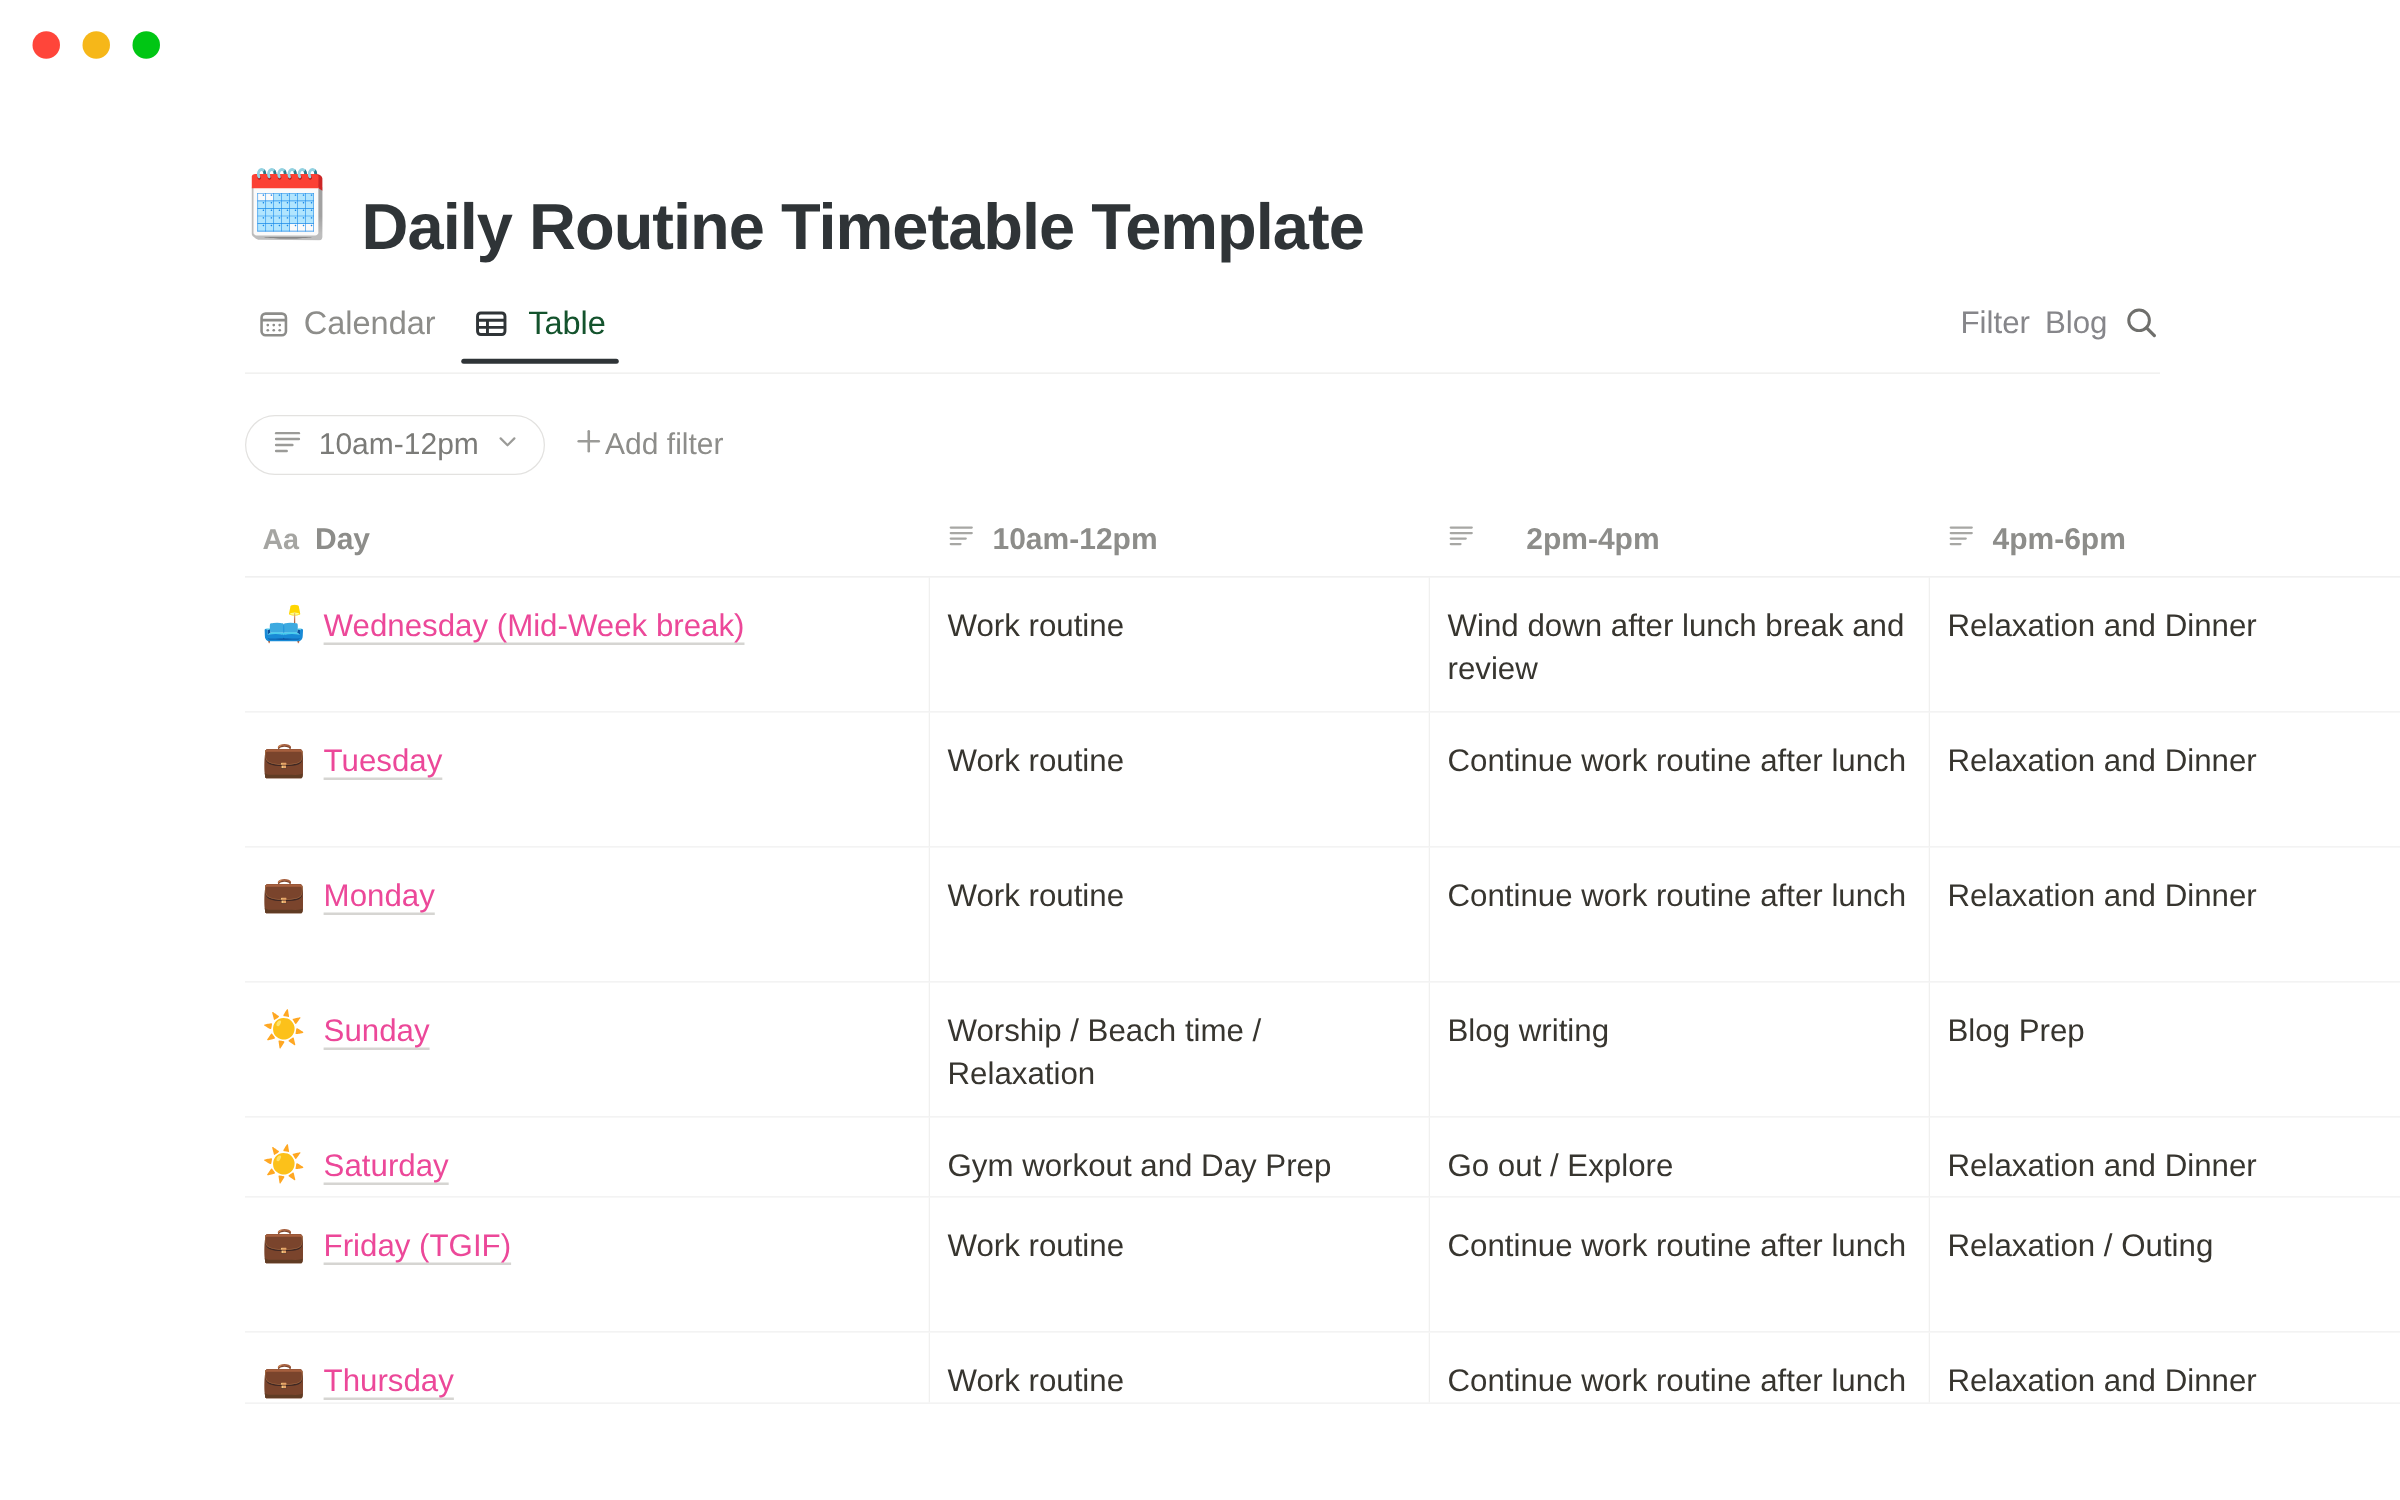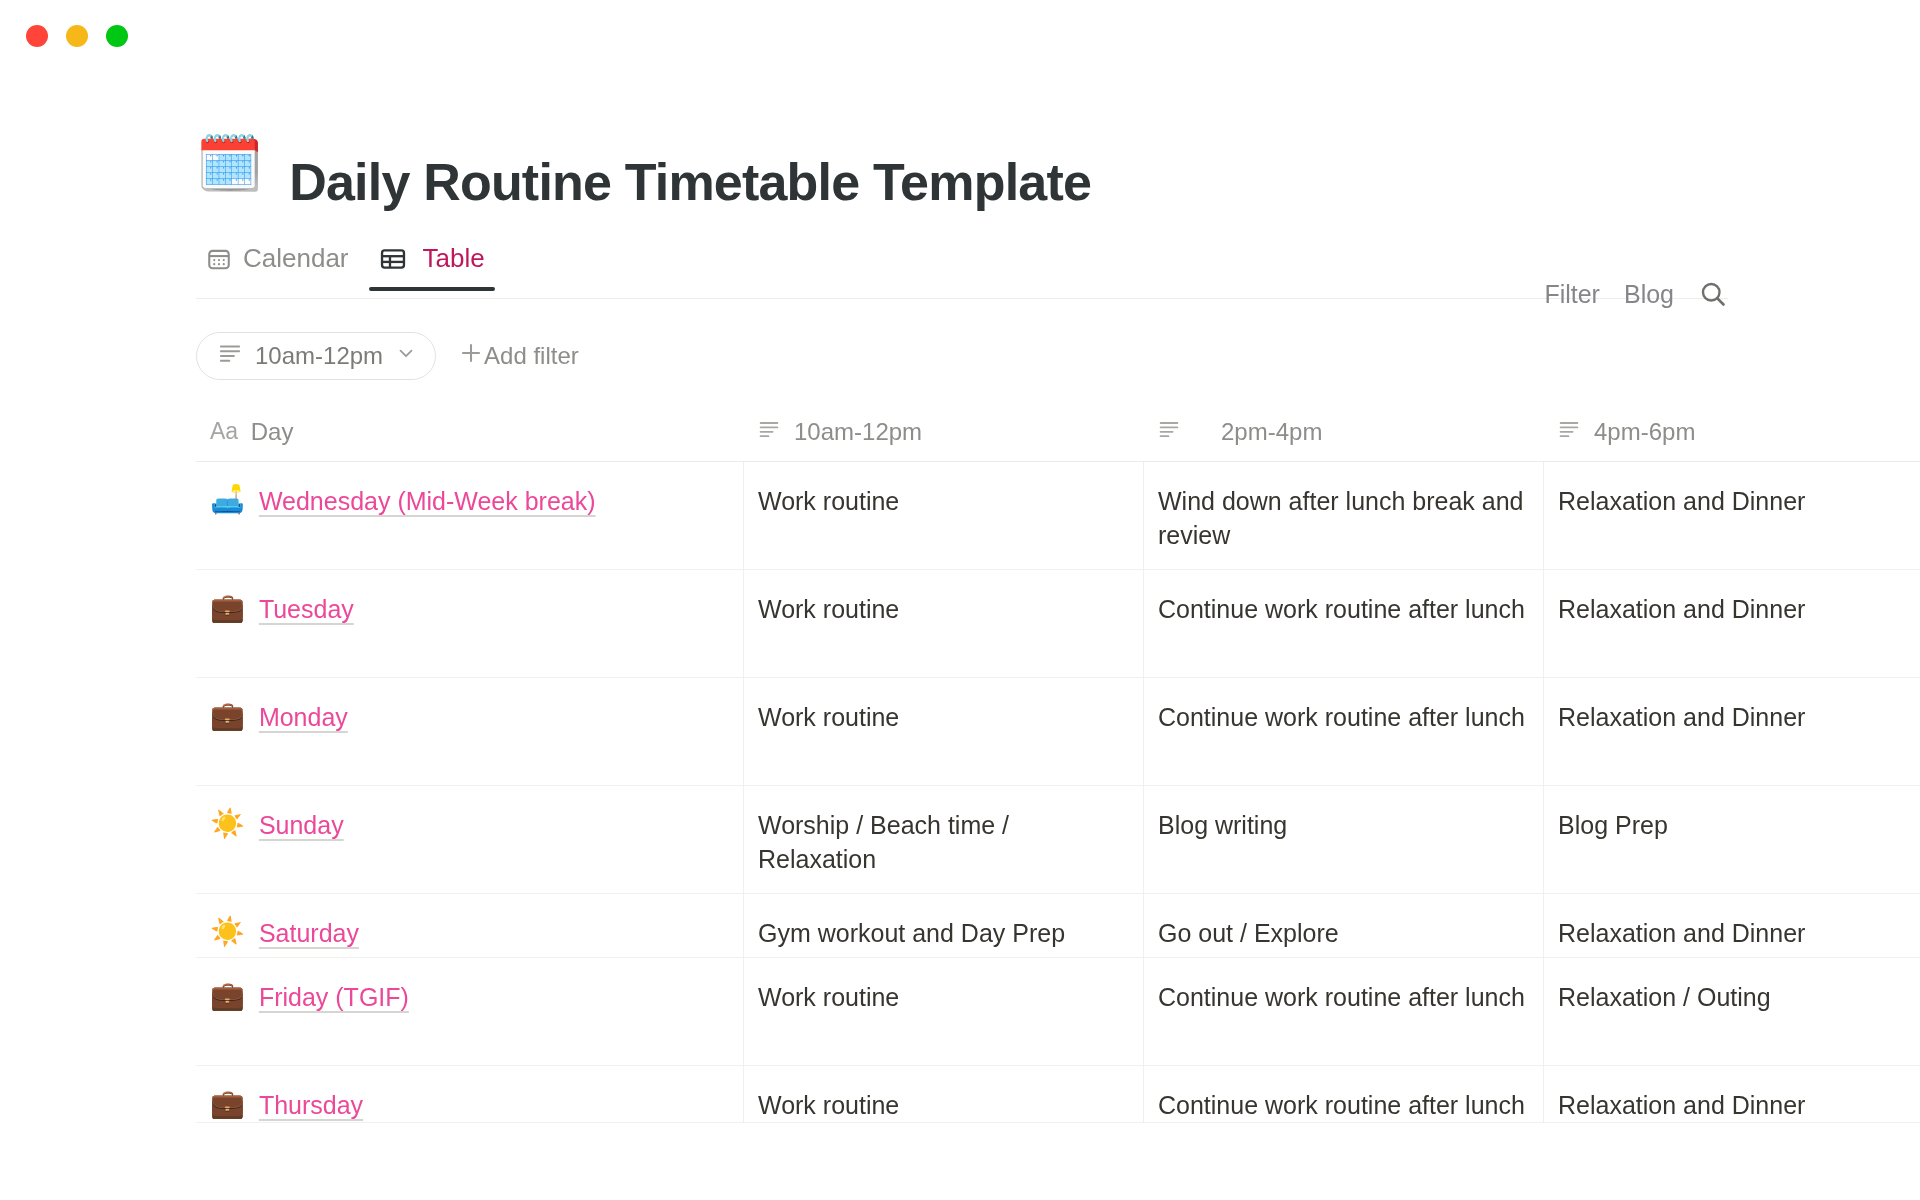--- a/index.html
+++ b/index.html
@@ -81,37 +81,36 @@
     display: flex;
     align-items: center;
     gap: 11px;
     padding: 0 10px 15px 10px;
     font-size: 26px;
     color: #8d8d8a;
     cursor: pointer;
     position: relative;
     white-space: nowrap;
   }
-  .tab.active { color: #be185d; font-weight: 400; gap: 16px; }
+  .tab.active { color: #14532d; font-weight: 400; gap: 16px; }
   .tab.active::after {
     content: "";
     position: absolute;
     left: 0; right: 0; bottom: -1.5px;
     height: 3.5px;
     background: #2f3437;
     border-radius: 2px;
   }
   .tab svg { display: block; flex: none; }
 
   .view-actions {
     display: flex;
     align-items: center;
-    gap: 24px;
+    gap: 12px;
     padding-bottom: 15px;
-    margin-top: 36px;
   }
   .view-action {
     font-size: 25px;
     color: #86868a;
     cursor: pointer;
     white-space: nowrap;
   }
   .view-action.icon-only { display: flex; align-items: center; }
 
   
@@ -152,20 +151,21 @@
     position: absolute;
     top: 402px;
     left: 196px;
     width: 1724px;
   }
   .thead {
     display: flex;
     height: 60px;
     align-items: center;
     border-bottom: 1.5px solid #ececeb;
+    font-weight: bold;
   }
   .th {
     display: flex;
     align-items: center;
     gap: 13px;
     font-size: 24px;
     color: #8d8d8a;
     padding-left: 14px;
     height: 100%;
     cursor: pointer;

